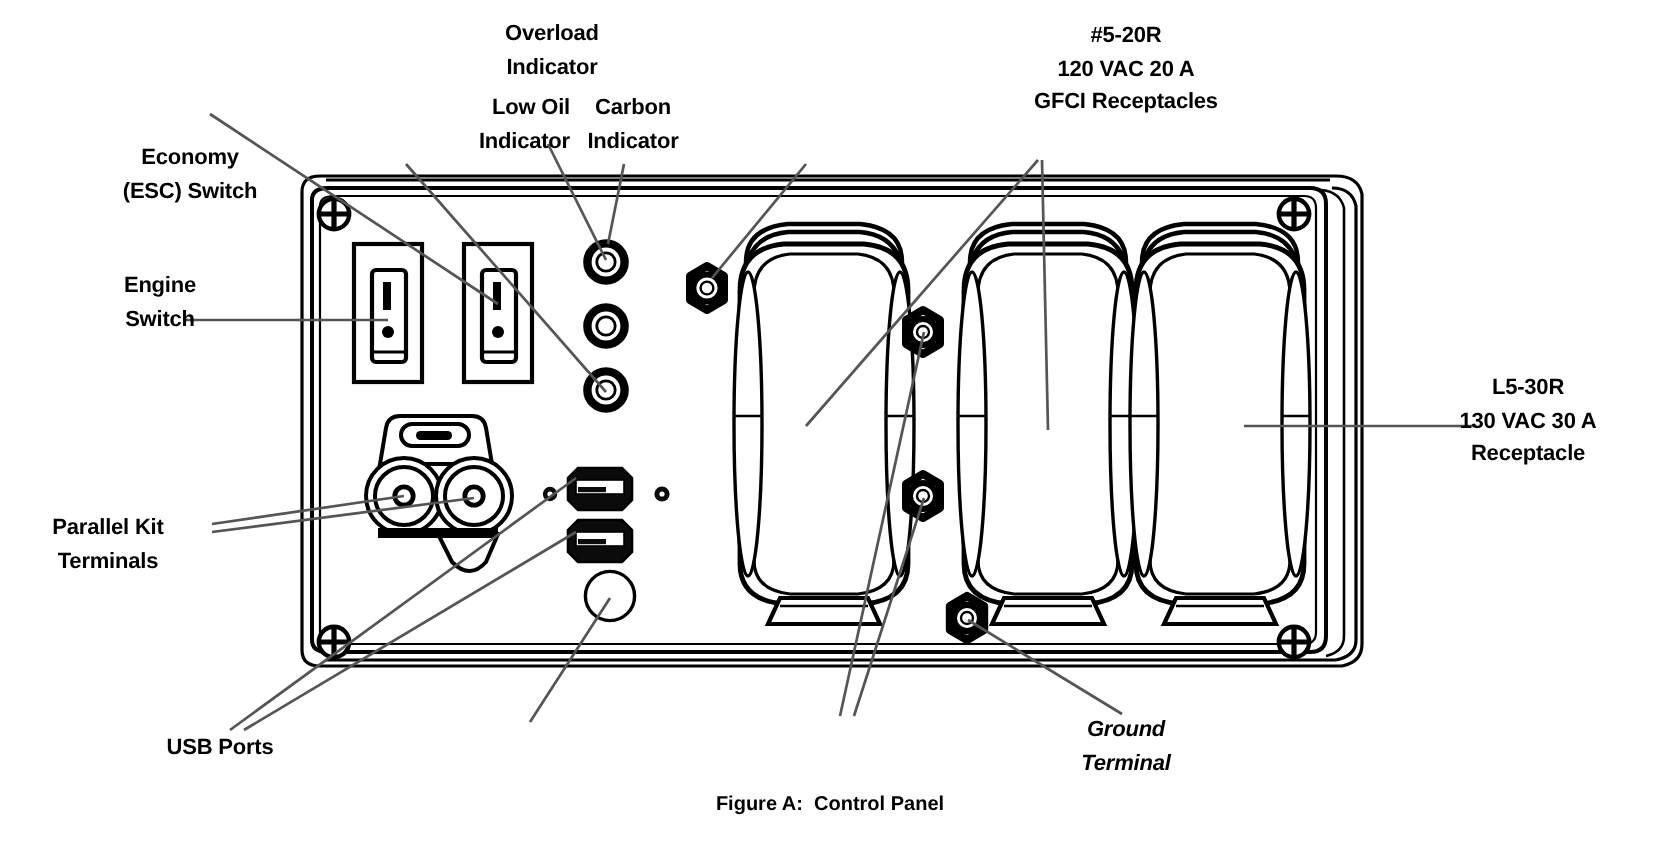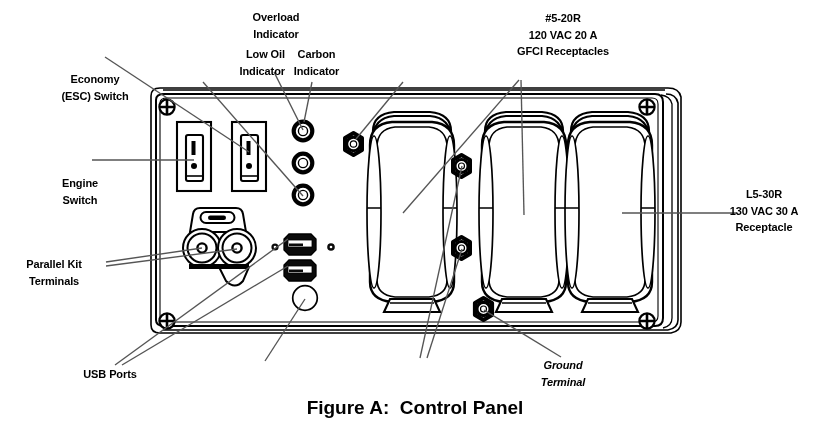--- a/index.html
+++ b/index.html
@@ -31,21 +31,21 @@
     line-height: 16.5px;
     color: #000000;
     white-space: pre;
     letter-spacing: -0.1px;
   }
   .lbl.c { text-align: center; }
   .caption {
     position: absolute;
     font-family: "Liberation Sans", sans-serif;
     font-weight: bold;
-    font-size: 19px;
+    font-size: 10px;
     color: #000000;
     white-space: pre;
     text-align: center;
   }
 </style>
 </head>
 <body>
 
 <div id="root">
 
@@ -227,21 +227,21 @@
       <line x1="265" y1="361" x2="305" y2="299"></line>
       <line x1="420" y1="358" x2="462" y2="166"></line>
       <line x1="427" y1="358" x2="462" y2="249"></line>
       <line x1="561" y1="357" x2="484" y2="310"></line>
     </g>
   </svg>
 
   <div class="lbl c" style="left:0px; top:39px; width:190px;margin-top:32px;">Economy
 (ESC) Switch</div>
 
-  <div class="lbl c" style="left:0px; top:135px; width:160px;margin-top:40px;">Engine
+  <div class="lbl c" style="left:0px; top:135px; width:160px;">Engine
 Switch</div>
 
   <div class="lbl c" style="left:120px; top:46px; width:165px;text-align:right;">Low Oil
 Indicator</div>
 
   <div class="lbl c" style="left:196px; top:9px; width:160px;">Overload
 Indicator</div>
 
   <div class="lbl c" style="left:264px; top:46px; width:105px;">Carbon
 Indicator</div>

